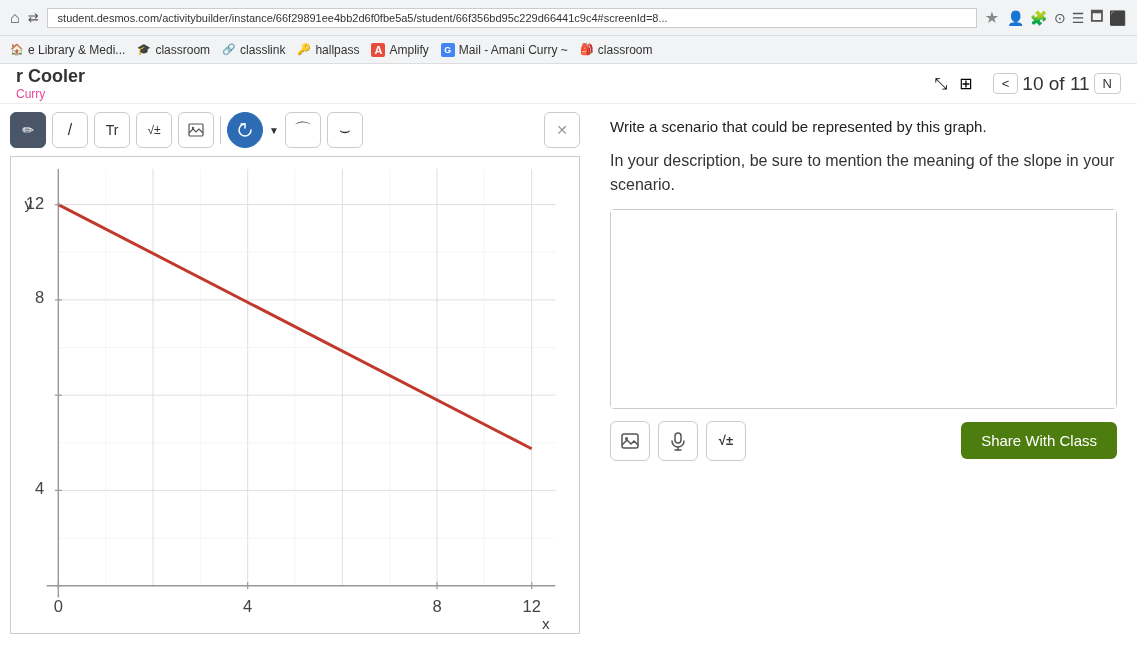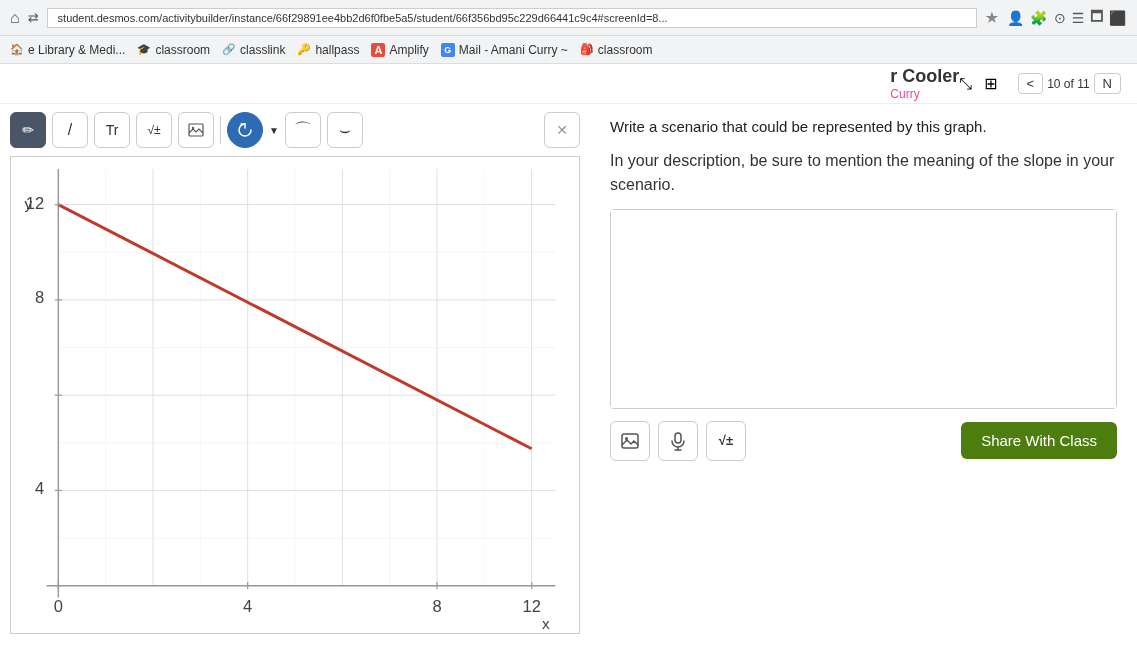--- a/index.html
+++ b/index.html
@@ -68,21 +68,21 @@
     .nav-btn {
       border: 1px solid #ccc;
       background: #fff;
       border-radius: 4px;
       padding: 2px 8px;
       cursor: pointer;
       font-size: 13px;
       color: #333;
     }
     .page-counter {
-      font-size: 12px;
+      font-size: 19px;
       color: #333;
       font-weight: 500;
     }
 
     
     .main-content {
       display: flex;
       height: calc(653px - 36px - 28px - 36px - 36px);
     }
 
@@ -195,21 +195,21 @@
       border-radius: 6px;
       padding: 10px 20px;
       font-size: 15px;
       font-weight: 500;
       cursor: pointer;
     }
 
     .header-row {
       display: flex;
       align-items: center;
-      justify-content: flex-end;
+      justify-content: space-between;
       padding: 4px 16px;
       height: 40px;
       border-bottom: 1px solid #eee;
     }
   </style>
 </head>
 <body>
 
 <div class="browser-bar">
   <span style="cursor:pointer;font-size:16px;color:#555;">⌂</span>

